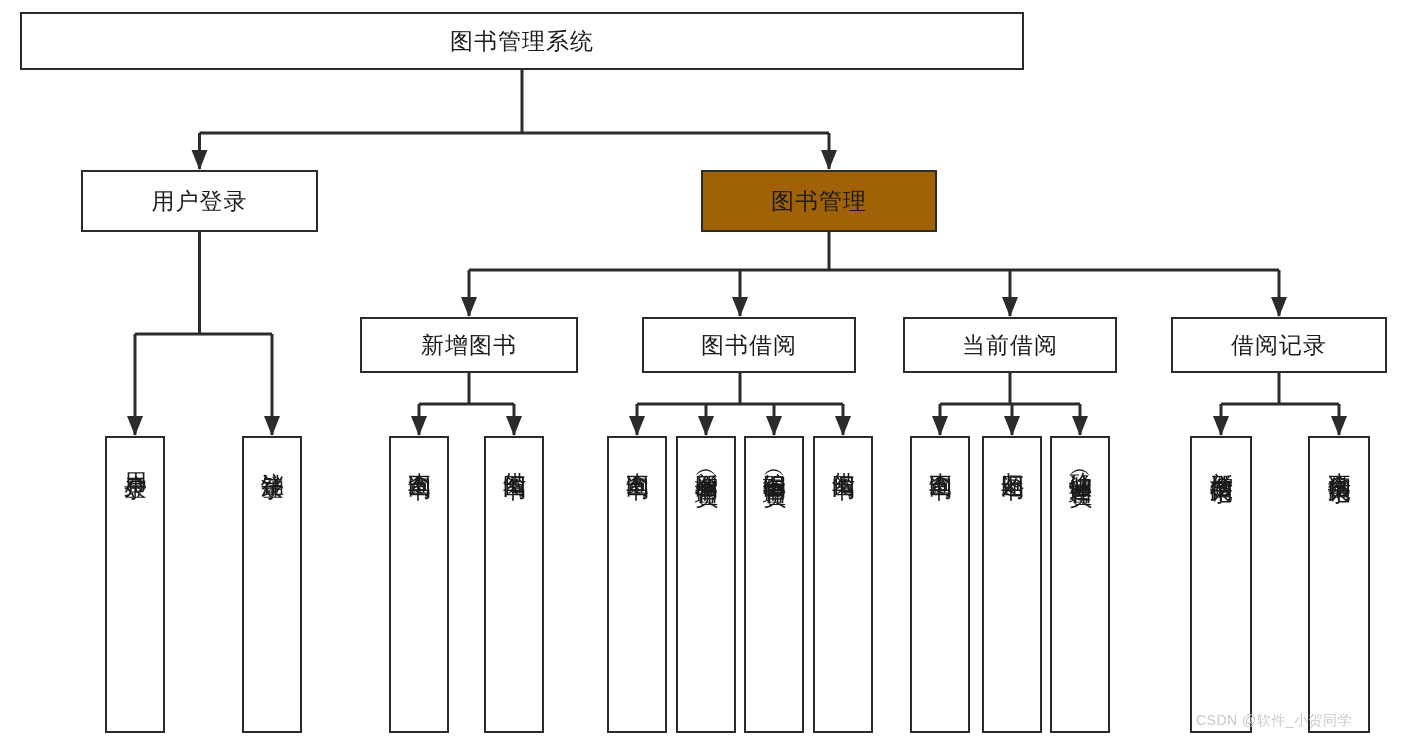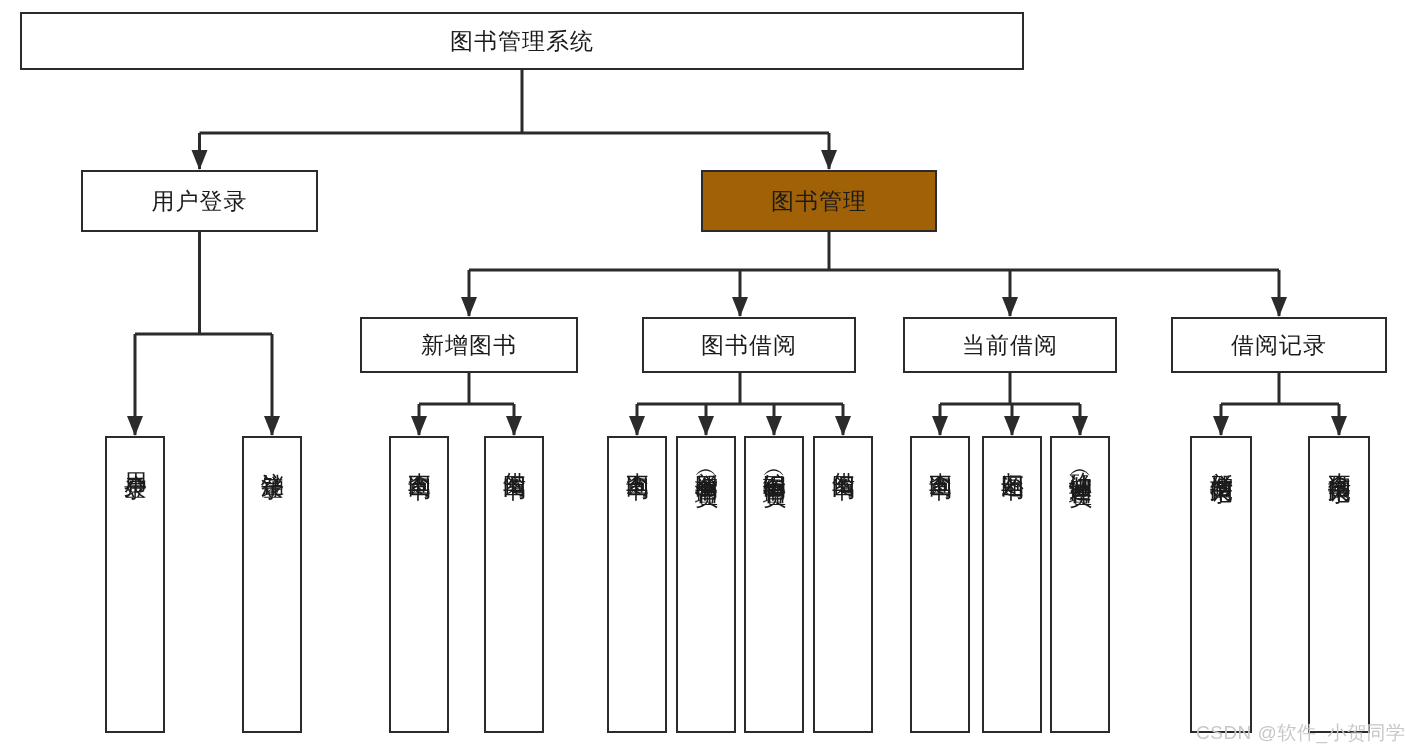--- a/index.html
+++ b/index.html
@@ -46,25 +46,24 @@
   .node.vert .vtext {
     writing-mode: vertical-rl;
     text-orientation: upright;
     font-size: 23px;
     line-height: 1.12;
     letter-spacing: 2px;
     white-space: nowrap;
   }
   .watermark {
     position: absolute;
-    font-size: 19px;
+    font-size: 14px;
     color: #c8c8c8;
     white-space: nowrap;
     letter-spacing: 0.5px;
-    margin-top: 8px;
   }
 </style>
 </head>
 <body>
 
 <div id="canvas">
   <svg id="edges" viewBox="0 0 1405 747" xmlns="http://www.w3.org/2000/svg">
       <line x1="522" y1="70" x2="522" y2="133" stroke="#2b2b2b" stroke-width="3"></line>
       <line x1="199.5" y1="133" x2="829" y2="133" stroke="#2b2b2b" stroke-width="3"></line>
       <line x1="199.5" y1="133" x2="199.5" y2="169" stroke="#2b2b2b" stroke-width="3"></line>

